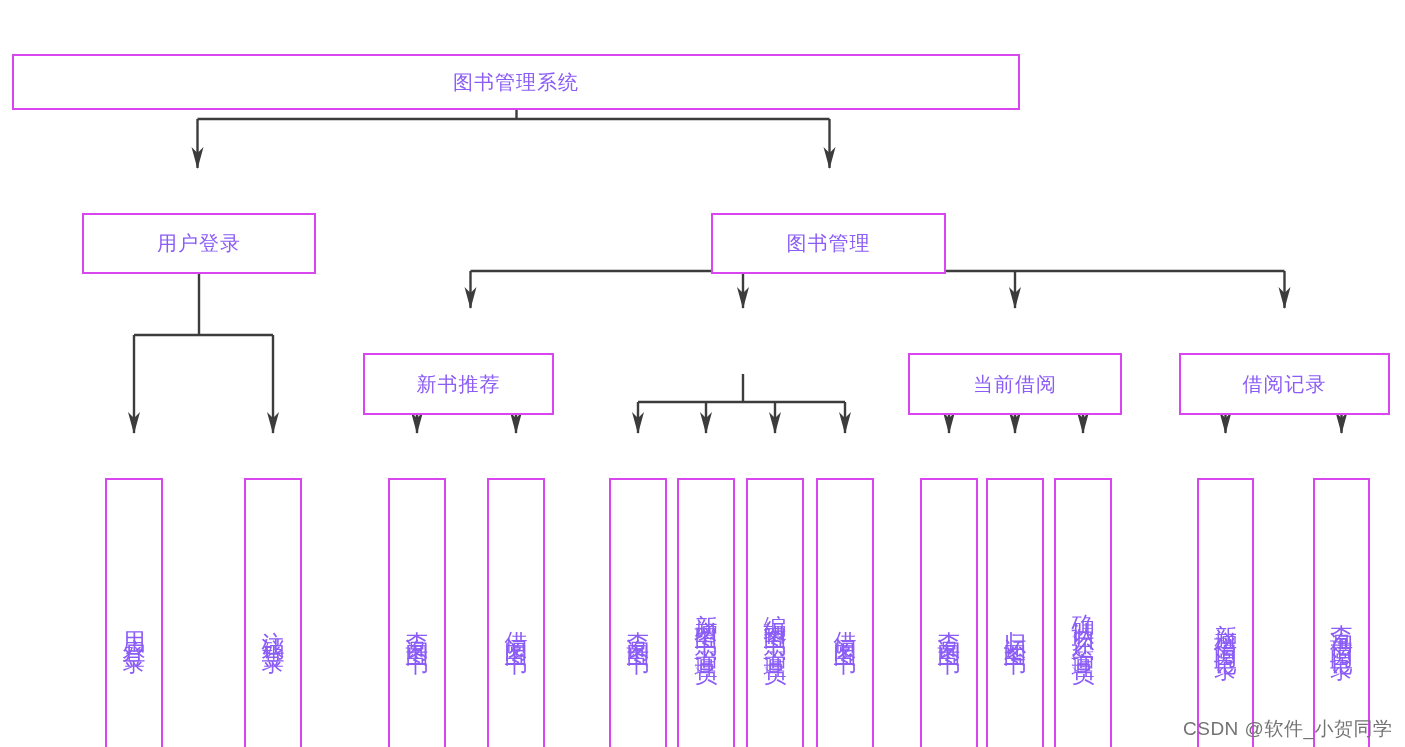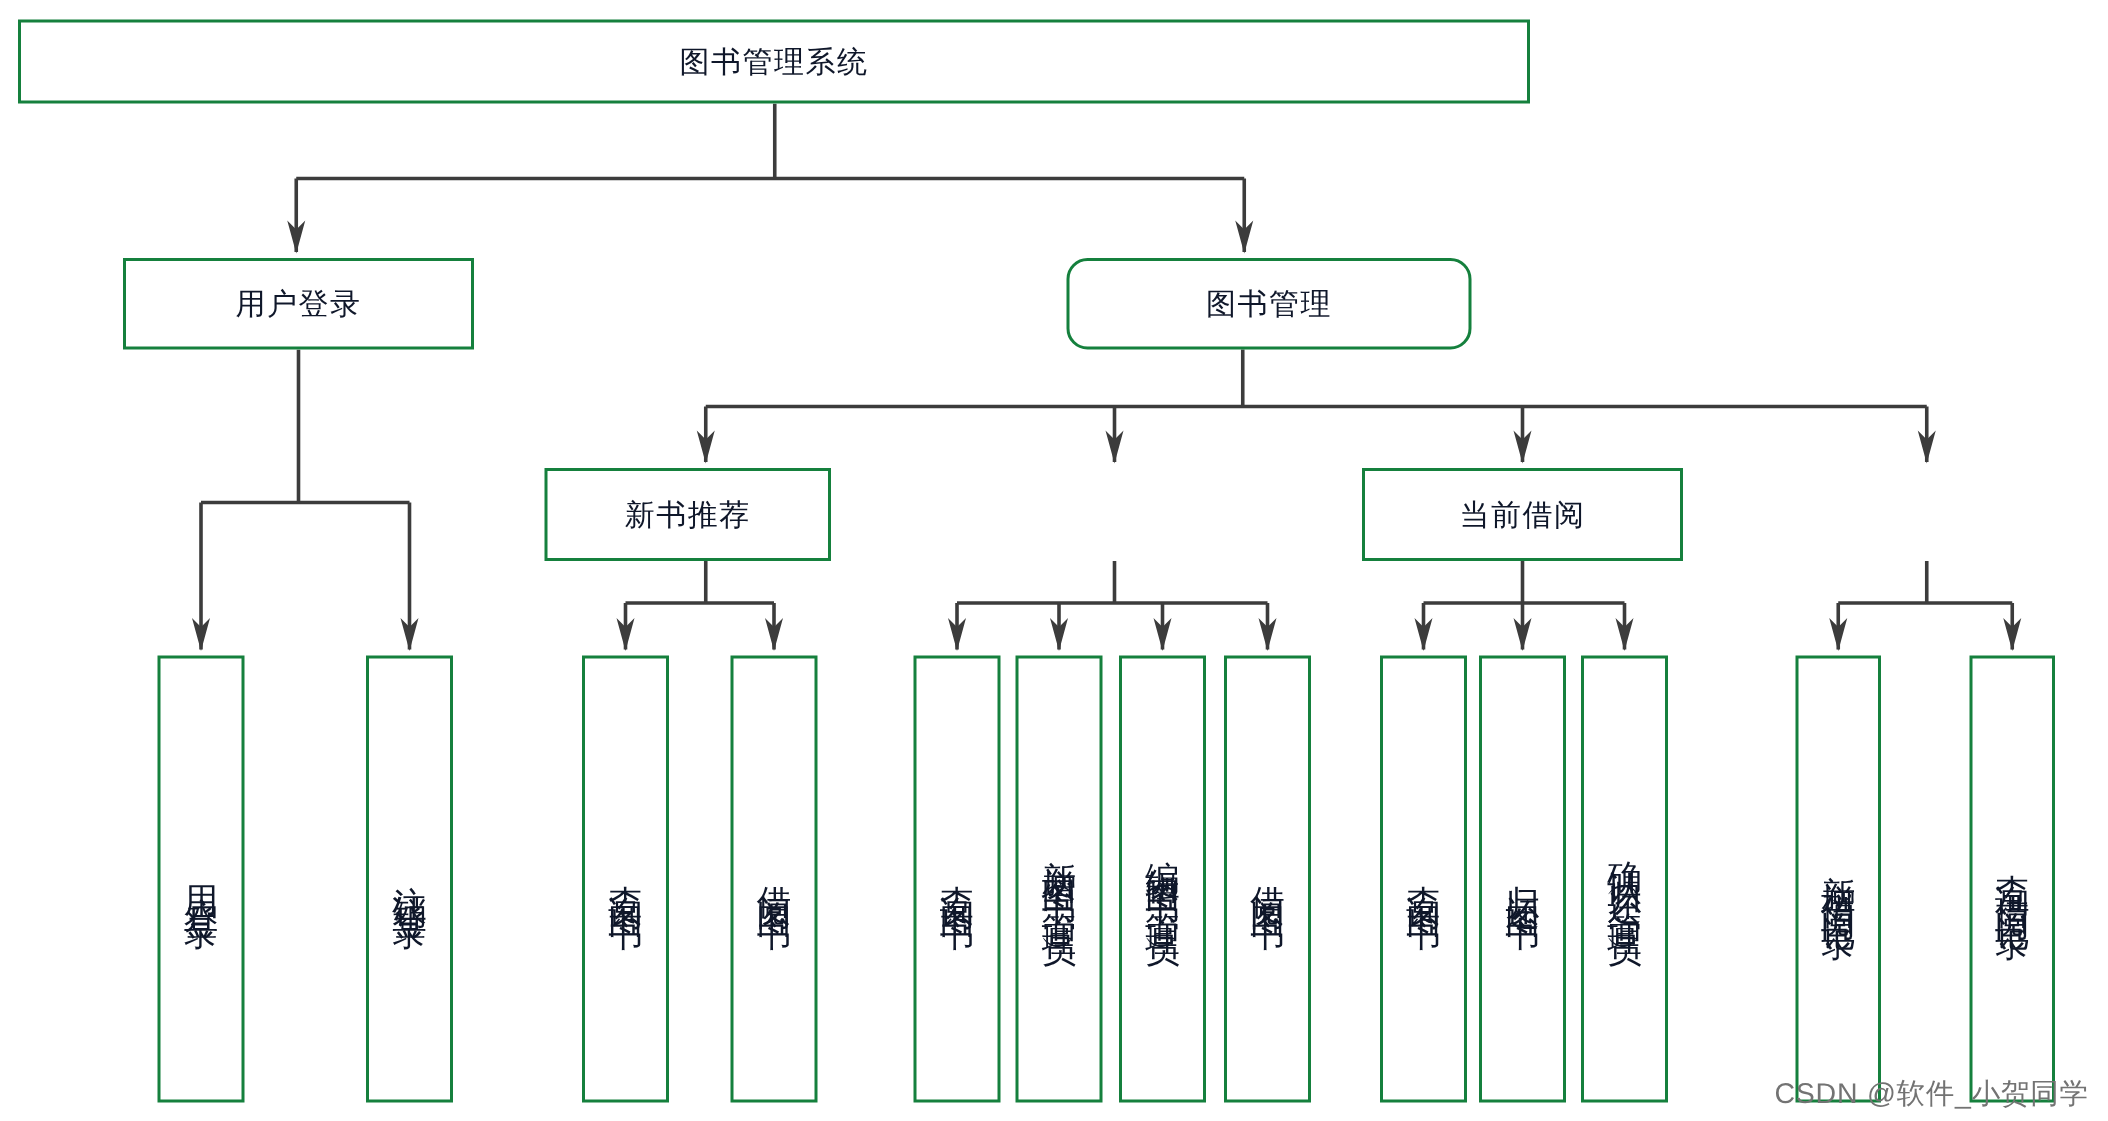--- a/index.html
+++ b/index.html
@@ -3,22 +3,22 @@
 <meta charset="utf-8">
 <style>
   html,body{margin:0;padding:0;background:#fff;}
   .stage{
     position:relative;width:1405px;height:747px;background:#ffffff;
     font-family:"Liberation Sans","DejaVu Sans",sans-serif;overflow:hidden;
   }
   svg.connectors{position:absolute;left:0;top:0;z-index:0;}
   .node{
     position:absolute;box-sizing:border-box;background:#ffffff;
-    border:2px solid #15803d;display:grid;place-items:center;
-    color:#0f172a;z-index:1;
+    border:2px solid #d946ef;display:grid;place-items:center;
+    color:#8b5cf6;z-index:1;margin-top:41px;
   }
   .node.h span{font-size:20px;letter-spacing:1px;white-space:nowrap;}
   .node.v span{
     writing-mode:vertical-rl;text-orientation:mixed;
     font-size:23px;letter-spacing:7px;line-height:1;white-space:nowrap;
   }
   .watermark{
     position:absolute;left:1183px;top:716px;z-index:3;
     font-size:19px;color:#737373;white-space:nowrap;letter-spacing:0.5px;
   }
@@ -71,29 +71,32 @@
     </g>
   </svg>
 
   <div class="node h" style="left:12px;top:13px;width:1008px;height:56px;">
     <span>图书管理系统</span>
   </div>
 
   <div class="node h" style="left:82px;top:172px;width:234px;height:61px;">
     <span>用户登录</span>
   </div>
-  <div class="node h" style="left:711px;top:172px;width:270px;height:61px;border-radius:14px;">
+  <div class="node h" style="left:711px;top:172px;width:235px;height:61px;">
     <span>图书管理</span>
   </div>
 
   <div class="node h" style="left:363px;top:312px;width:191px;height:62px;">
     <span>新书推荐</span>
   </div>
   <div class="node h" style="left:908px;top:312px;width:214px;height:62px;">
     <span>当前借阅</span>
+  </div>
+  <div class="node h" style="left:1179px;top:312px;width:211px;height:62px;">
+    <span>借阅记录</span>
   </div>
 
   <div class="node v" style="left:105px;top:437px;width:58px;height:298px;">
     <span>用户登录</span>
   </div>
   <div class="node v" style="left:244px;top:437px;width:58px;height:298px;">
     <span>注销登录</span>
   </div>
 
   <div class="node v" style="left:388px;top:437px;width:58px;height:298px;">

